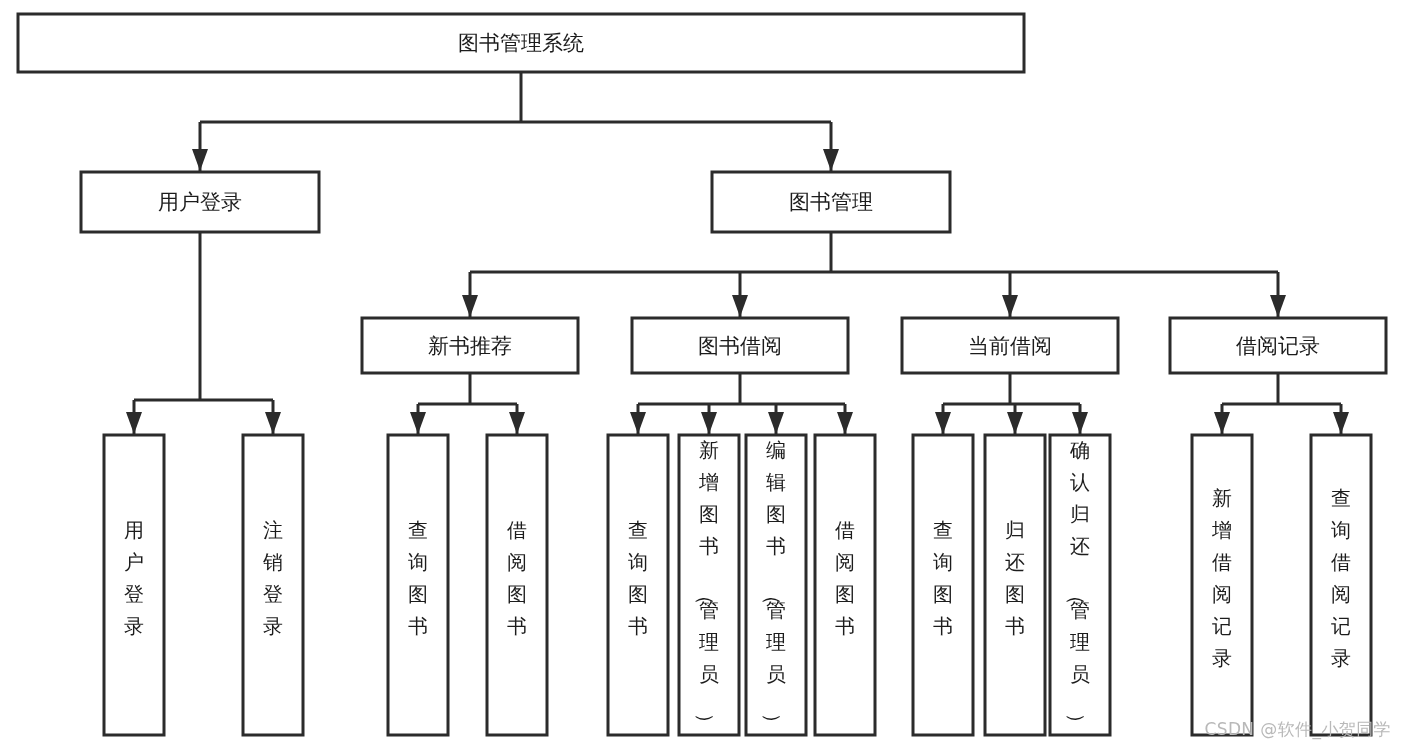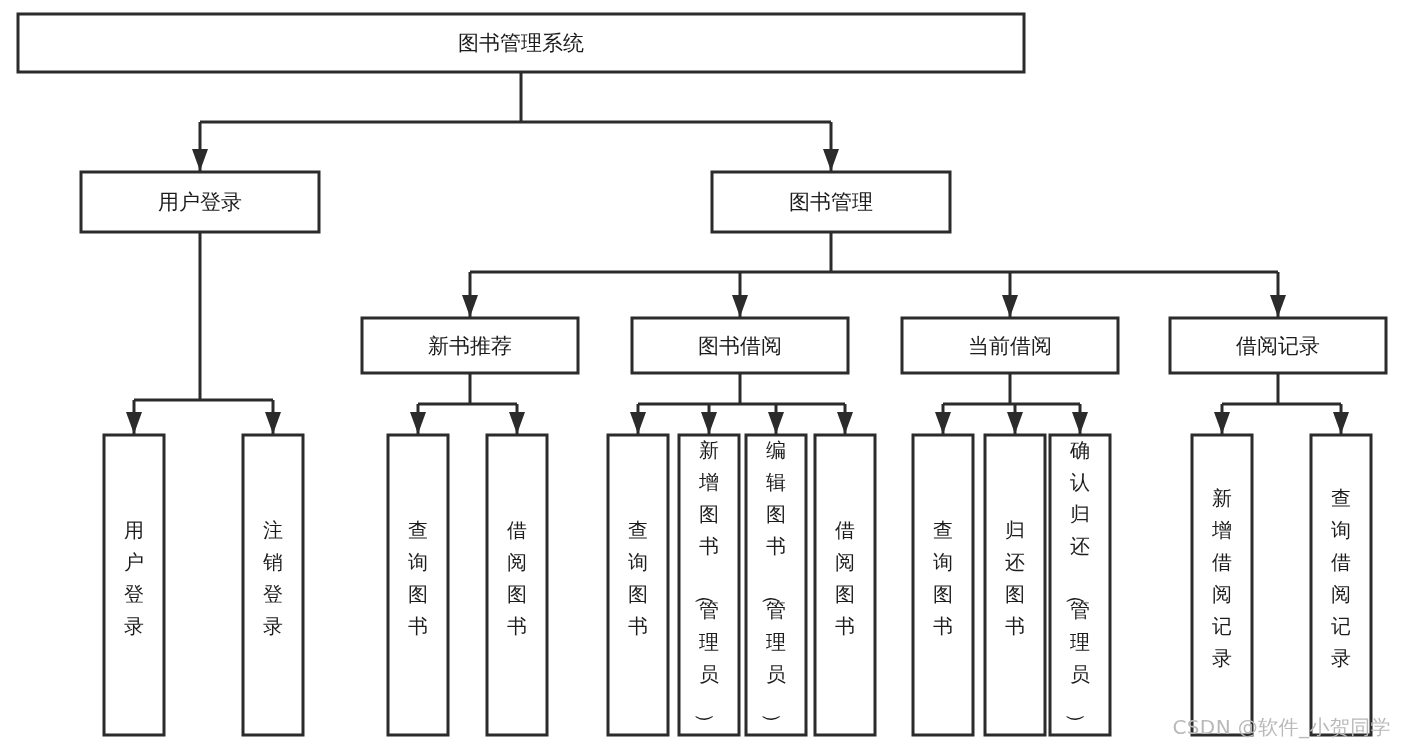--- a/index.html
+++ b/index.html
@@ -52,21 +52,21 @@
     font-family: "DejaVu Sans", "Liberation Sans", sans-serif;
     font-size: 20px;
     fill: #1c1c1c;
     text-anchor: middle;
   }
   .watermark {
     position: absolute;
     right: 14px;
     bottom: 6px;
     font-family: "DejaVu Sans", "Liberation Sans", sans-serif;
-    font-size: 20px;
+    font-size: 17px;
     color: #b9b9b9;
     letter-spacing: 0.4px;
     white-space: nowrap;
     user-select: none;
   }
 </style>
 </head>
 <body>
 
 <div id="diagram-root">

